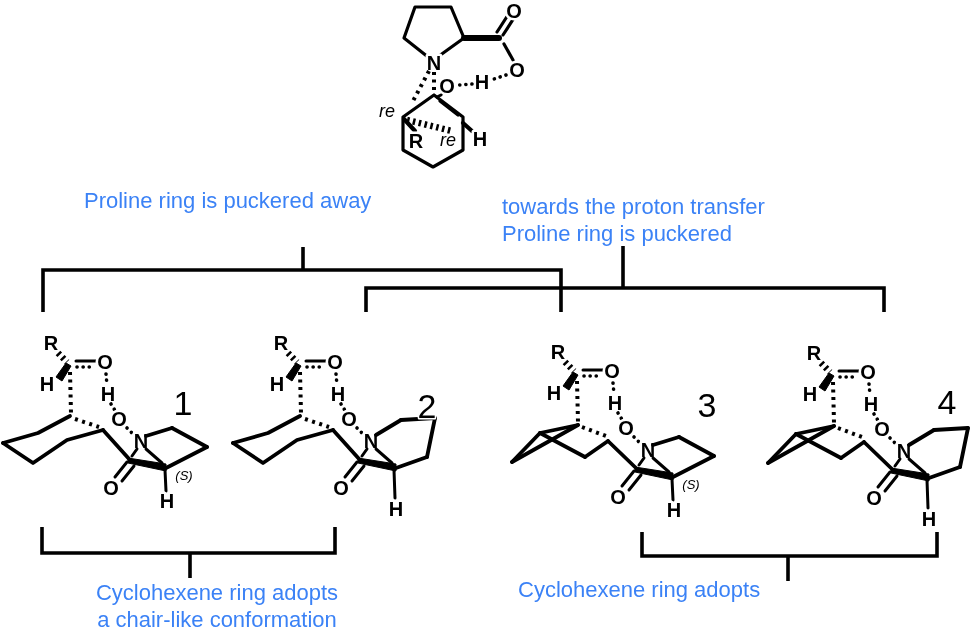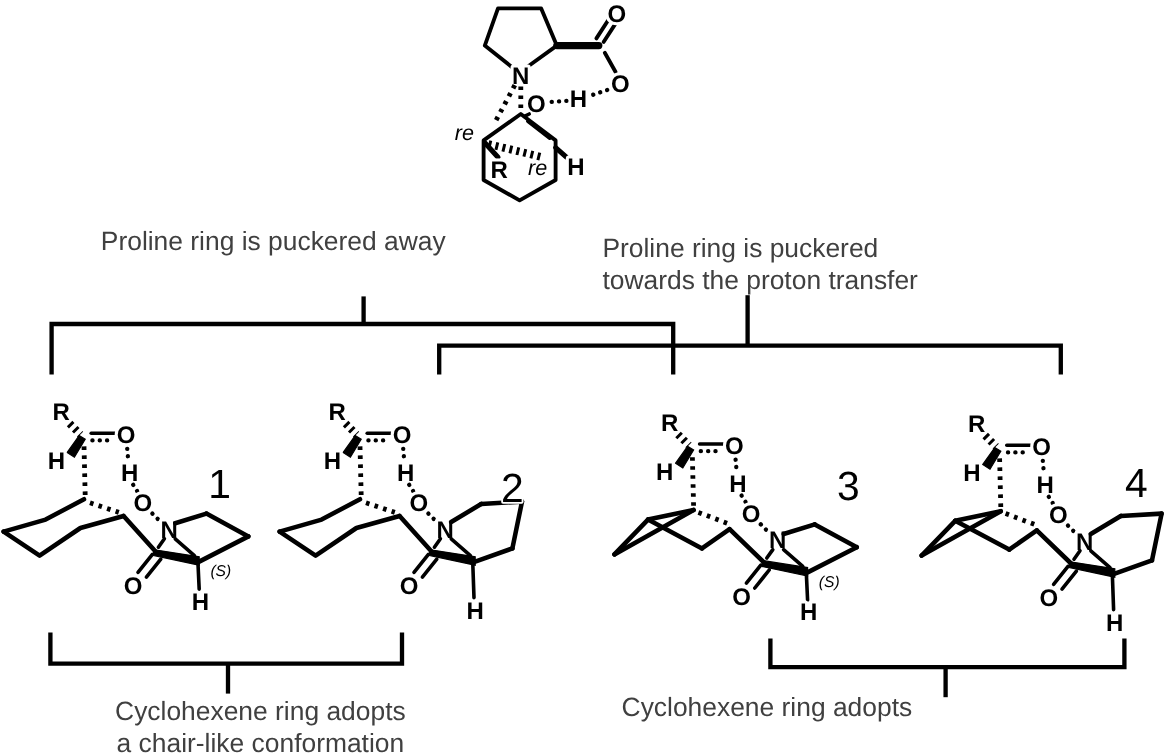--- a/index.html
+++ b/index.html
@@ -1,20 +1,20 @@
 <!DOCTYPE html>
 <html><head>
 <meta charset="utf-8">
 <style>
   html,body{margin:0;padding:0}
   body{width:976px;height:630px;background:#fff;position:relative;overflow:hidden;
        font-family:"Liberation Sans",sans-serif;color:#000}
   .abs{position:absolute}
   svg{overflow:visible;display:block}
-  .caption{position:absolute;font-size:22px;line-height:27px;white-space:nowrap;color:#404040}
+  .caption{position:absolute;font-size:22px;line-height:27px;white-space:nowrap;color:#3b82f6}
   .caption.centered{text-align:center}
   
   path,line,polyline{stroke:#000;fill:none;stroke-linecap:round;stroke-linejoin:round}
   polygon{fill:#000;stroke:#000;stroke-width:1}
   .b3{stroke-width:3}
   .b32{stroke-width:3.2}
   .b38{stroke-width:3.8}
   .b42{stroke-width:4.2}
   .b6{stroke-width:6}
   .brk{stroke-width:3.6;stroke-linecap:butt;stroke-linejoin:miter}
@@ -104,22 +104,22 @@
   <path class="brk" d="M42,527 L42,553 L335,553 L335,527"></path>
   <path class="brk" d="M190,553 L190,578"></path>
   <path class="brk" d="M642,532 L642,556 L937,556 L937,532"></path>
   <path class="brk" d="M788,556 L788,581"></path>
 </svg>
 
 <div class="caption" style="left:84px;top:187px">
   <div>Proline ring is puckered away</div>
 </div>
 <div class="caption" style="left:502px;top:193px">
+  <div>towards the proton transfer</div>
   <div>Proline ring is puckered</div>
-  <div>towards the proton transfer</div>
 </div>
 <div class="caption centered" style="left:88px;top:579px;width:258px">
   <div>Cyclohexene ring adopts</div>
   <div>a chair-like conformation</div>
 </div>
 <div class="caption" style="left:518px;top:576px">
   <div>Cyclohexene ring adopts</div>
 </div>
 
 <svg class="abs" style="left:360px;top:0" width="230" height="185" viewBox="0 0 230 185">

